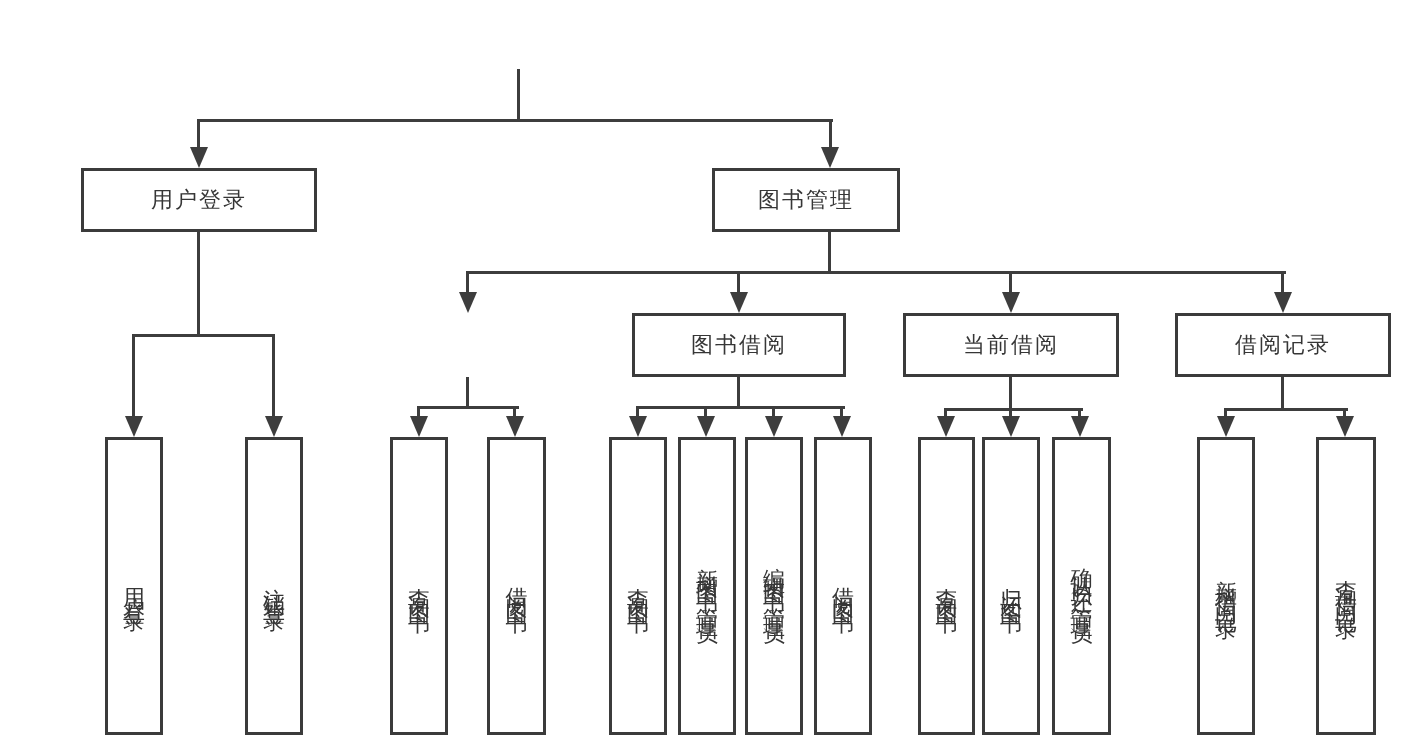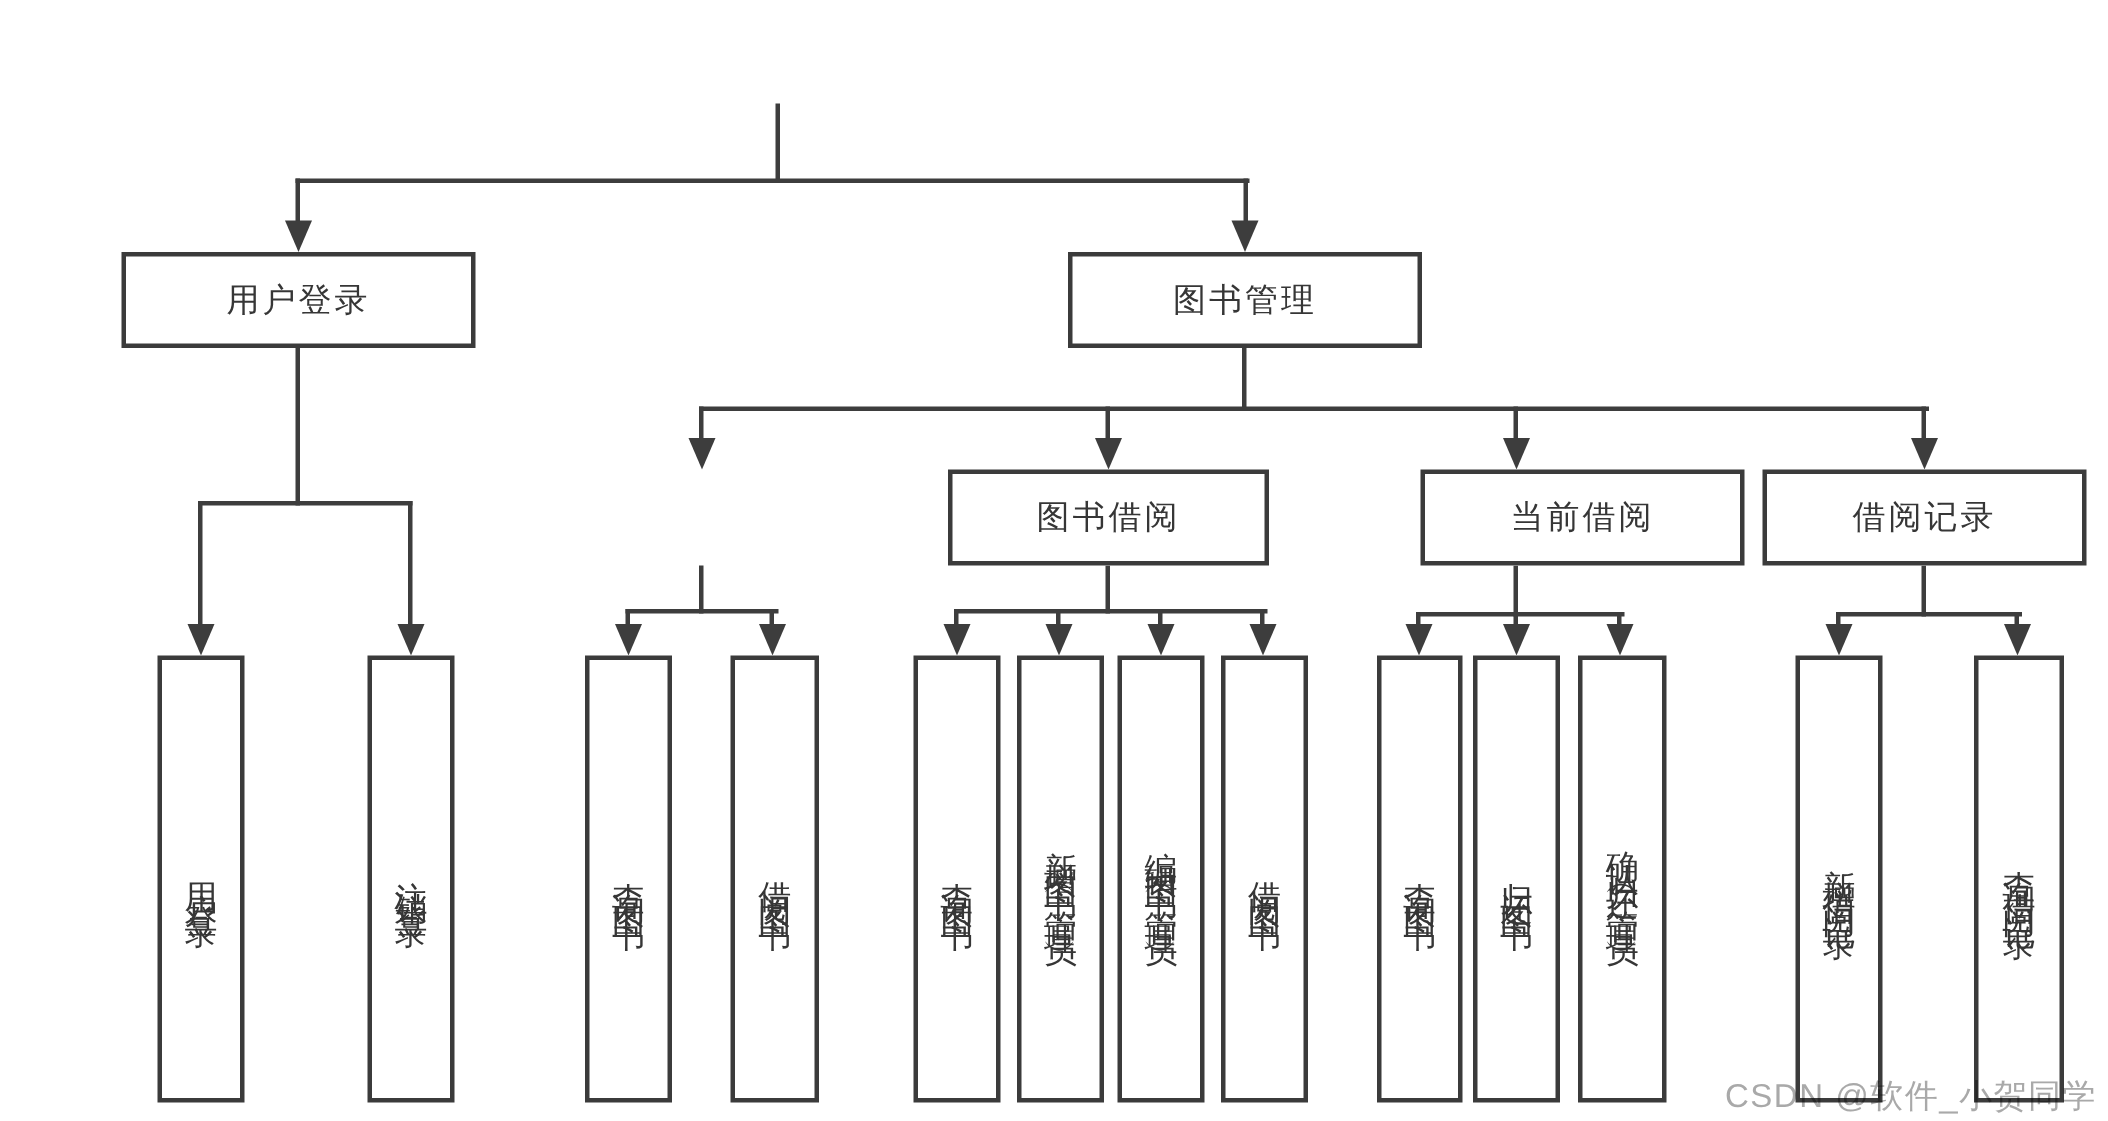--- a/index.html
+++ b/index.html
@@ -69,28 +69,28 @@
 </style>
 </head>
 <body>
 
 <div id="canvas">
 
 
   <div class="hbox" style="left:81px; top:168px; width:236px; height:64px;">
     <span>用户登录</span>
   </div>
-  <div class="hbox" style="left:712px; top:168px; width:236px; height:64px;">
+  <div class="hbox" style="left:712px; top:168px; width:188px; height:64px;">
     <span>图书管理</span>
   </div>
 
   <div class="hbox" style="left:632px; top:313px; width:214px; height:64px;font-family:Liberation Serif, serif;">
     <span>图书借阅</span>
   </div>
-  <div class="hbox" style="left:903px; top:313px; width:216px; height:64px;margin-left:44px;">
+  <div class="hbox" style="left:903px; top:313px; width:216px; height:64px;">
     <span>当前借阅</span>
   </div>
   <div class="hbox" style="left:1175px; top:313px; width:216px; height:64px;">
     <span>借阅记录</span>
   </div>
 
   <div class="leaf" style="left:105px; width:58px;">
     <span class="vtext">用户登录</span>
   </div>
   <div class="leaf" style="left:245px; width:58px;">
@@ -123,21 +123,20 @@
   <div class="leaf" style="left:1052px; width:59px;">
     <span class="vtext">确认归还（管理员）</span>
   </div>
   <div class="leaf" style="left:1197px; width:58px;">
     <span class="vtext">新增借阅记录</span>
   </div>
   <div class="leaf" style="left:1316px; width:60px;">
     <span class="vtext">查询借阅记录</span>
   </div>
 
-  <div class="watermark">CSDN @软件_小贺同学</div>
 
 <div class="cline" style="left: 517px; top: 69px; width: 3px; height: 53px;"></div>
     <div class="cline" style="left: 197px; top: 119px; width: 636px; height: 3px;"></div>
     <div class="cline" style="left: 197px; top: 119px; width: 3px; height: 31px;"></div>
     <div class="cline" style="left: 829px; top: 119px; width: 3px; height: 31px;"></div>
     <div class="cline" style="left: 197px; top: 232px; width: 3px; height: 105px;"></div>
     <div class="cline" style="left: 132px; top: 334px; width: 143px; height: 3px;"></div>
     <div class="cline" style="left: 132px; top: 334px; width: 3px; height: 84px;"></div>
     <div class="cline" style="left: 272px; top: 334px; width: 3px; height: 84px;"></div>
     <div class="cline" style="left: 828px; top: 232px; width: 3px; height: 42px;"></div>

